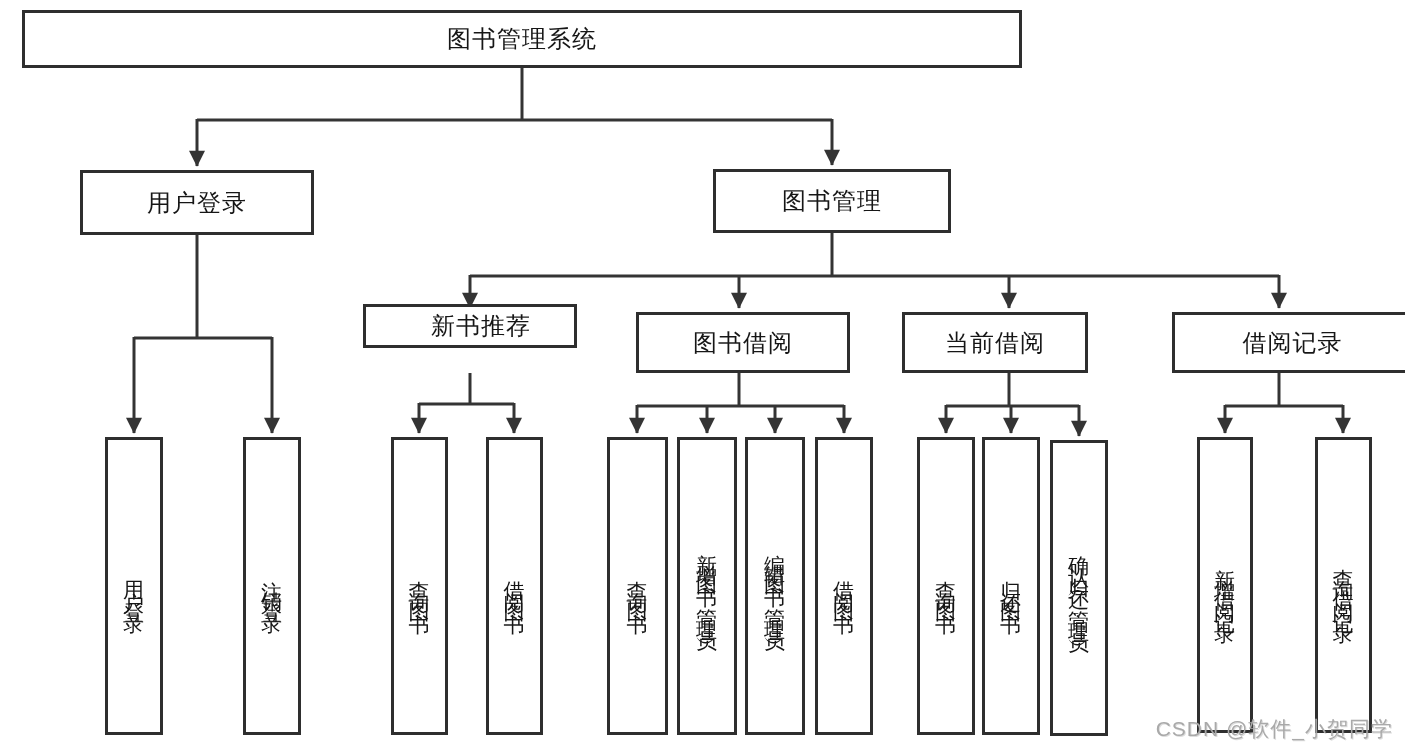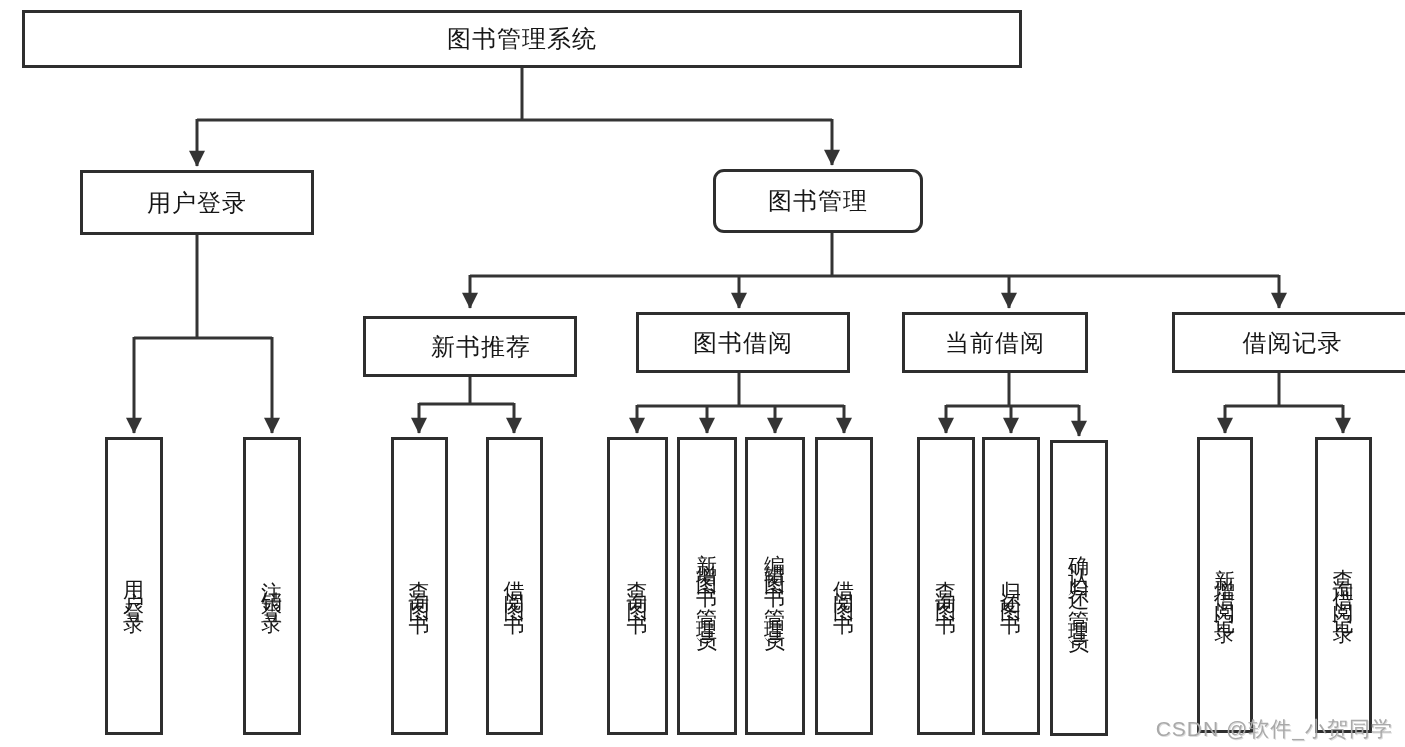--- a/index.html
+++ b/index.html
@@ -106,23 +106,23 @@
       <line x1="1279" y1="373" x2="1279" y2="406"></line>
       <line x1="1225" y1="406" x2="1343" y2="406"></line>
       <line x1="1225" y1="405" x2="1225" y2="433" marker-end="url(#arr)"></line>
       <line x1="1343" y1="405" x2="1343" y2="433" marker-end="url(#arr)"></line>
     </g>
   </svg>
 
   <div class="box" style="left:22px; top:10px; width:1000px; height:58px;">图书管理系统</div>
 
   <div class="box" style="left:80px; top:170px; width:234px; height:65px;">用户登录</div>
-  <div class="box" style="left:713px; top:169px; width:210px; height:64px;border-radius:11px;">图书管理</div>
+  <div class="box" style="left:713px; top:169px; width:238px; height:64px;">图书管理</div>
 
-  <div class="box" style="left:363px; top:316px; width:214px; height:61px;padding-left:22px;">新书推荐</div>
+  <div class="box" style="left:363px; top:304px; width:214px; height:44px;padding-left:22px;">新书推荐</div>
   <div class="box" style="left:636px; top:312px; width:214px; height:61px;">图书借阅</div>
   <div class="box" style="left:902px; top:312px; width:186px; height:61px;">当前借阅</div>
   <div class="box" style="left:1172px; top:312px; width:241px; height:61px;">借阅记录</div>
 
   <div class="vbox" style="left:105px; top:437px; width:58px; height:298px;">用户登录</div>
   <div class="vbox" style="left:243px; top:437px; width:58px; height:298px;">注销登录</div>
 
   <div class="vbox" style="left:391px; top:437px; width:57px; height:298px;">查询图书</div>
   <div class="vbox" style="left:486px; top:437px; width:57px; height:298px;">借阅图书</div>
 

